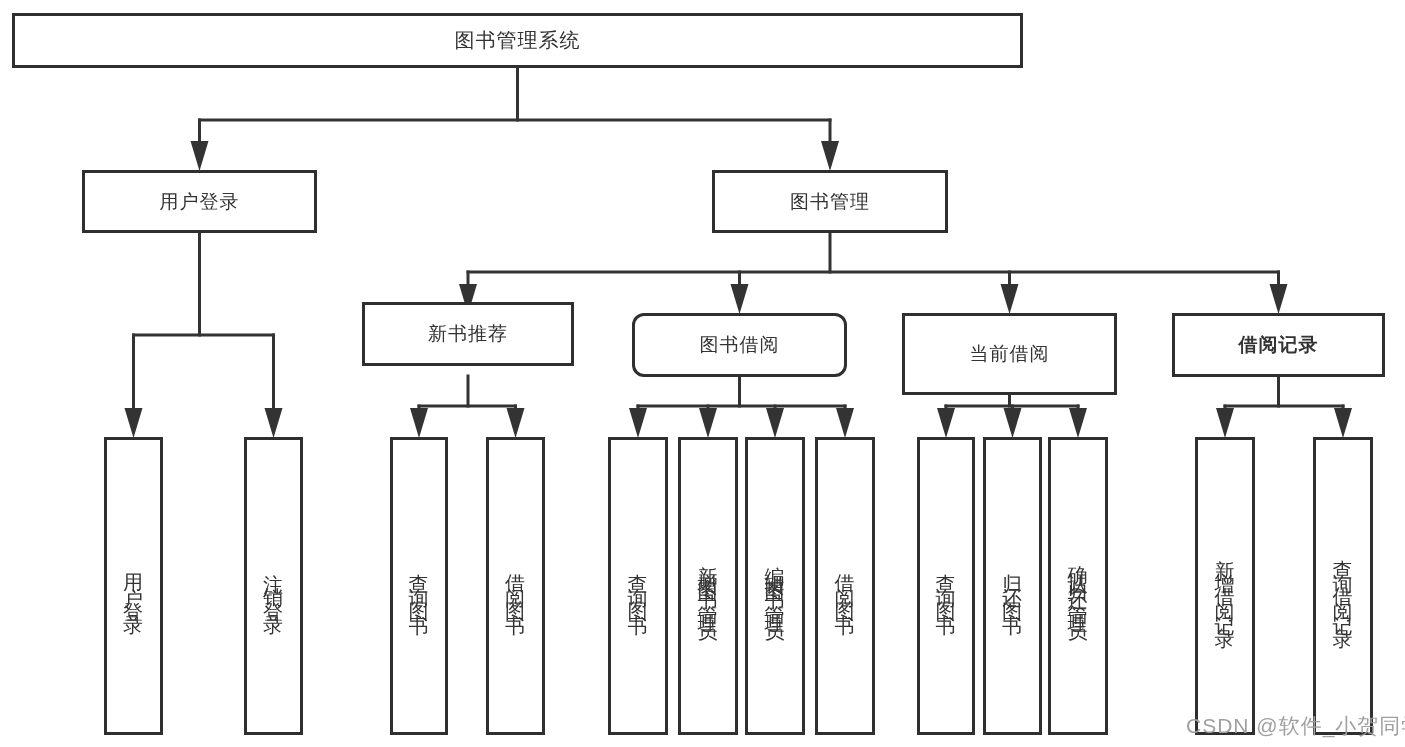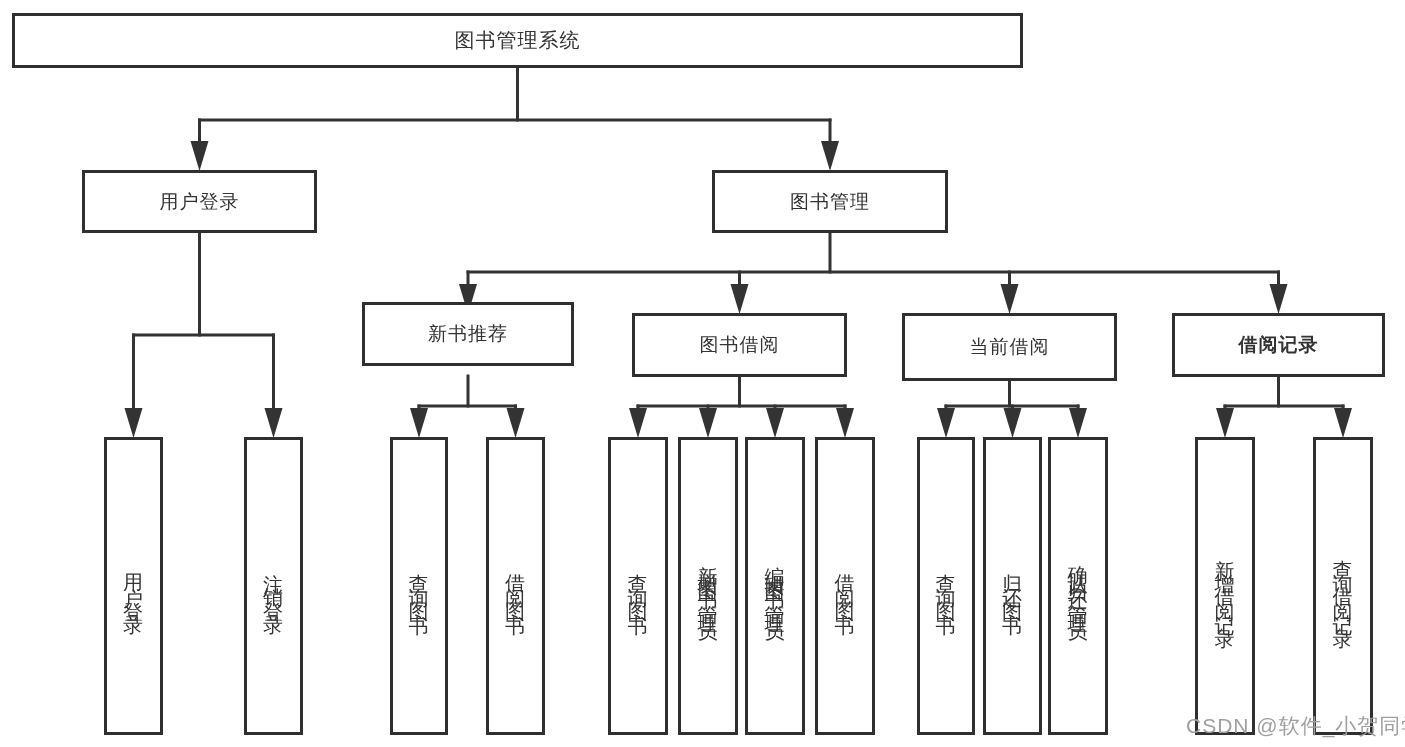--- a/index.html
+++ b/index.html
@@ -114,22 +114,22 @@
       <line x1="1225" y1="406" x2="1225" y2="413" stroke="#333333" stroke-width="3" stroke-linecap="square"></line>
       <polygon points="1216,408 1234,408 1225,438" fill="#333333"></polygon>
       <line x1="1343" y1="406" x2="1343" y2="413" stroke="#333333" stroke-width="3" stroke-linecap="square"></line>
       <polygon points="1334,408 1352,408 1343,438" fill="#333333"></polygon>
     </svg>
   <div id="nodes">
       <div class="node h root" style="left: 12px; top: 13px; width: 1011px; height: 55px;">图书管理系统</div>
       <div class="node h" style="left: 82px; top: 170px; width: 235px; height: 63px;">用户登录</div>
       <div class="node h" style="left: 712px; top: 170px; width: 236px; height: 63px;">图书管理</div>
       <div class="node h" style="left: 362px; top: 302px; width: 212px; height: 64px;">新书推荐</div>
-      <div class="node h" style="left: 632px; top: 313px; width: 215px; height: 64px;">图书借阅</div>
-      <div class="node h" style="left: 902px; top: 313px; width: 215px; height: 68px;">当前借阅</div>
+      <div class="node h" style="left: 632px; top: 313px; width: 215px; height: 64px; border-radius: 12px;">图书借阅</div>
+      <div class="node h" style="left: 902px; top: 313px; width: 215px; height: 82px;">当前借阅</div>
       <div class="node h" style="left: 1172px; top: 313px; width: 213px; height: 64px; font-weight: bold;">借阅记录</div>
       <div class="node v" style="left: 104px; top: 437px; width: 59px; height: 298px; letter-spacing: 14px;">用户登录</div>
       <div class="node v" style="left: 244px; top: 437px; width: 59px; height: 298px; letter-spacing: 14px;">注销登录</div>
       <div class="node v" style="left: 390px; top: 437px; width: 58px; height: 298px; letter-spacing: 14px;">查询图书</div>
       <div class="node v" style="left: 486px; top: 437px; width: 59px; height: 298px; letter-spacing: 14px;">借阅图书</div>
       <div class="node v" style="left: 608px; top: 437px; width: 60px; height: 298px; letter-spacing: 14px;">查询图书</div>
       <div class="node v" style="left: 678px; top: 437px; width: 60px; height: 298px; letter-spacing: 8px;">新增图书（管理员）</div>
       <div class="node v" style="left: 745px; top: 437px; width: 60px; height: 298px; letter-spacing: 8px;">编辑图书（管理员）</div>
       <div class="node v" style="left: 815px; top: 437px; width: 60px; height: 298px; letter-spacing: 14px;">借阅图书</div>
       <div class="node v" style="left: 917px; top: 437px; width: 58px; height: 298px; letter-spacing: 14px;">查询图书</div>

